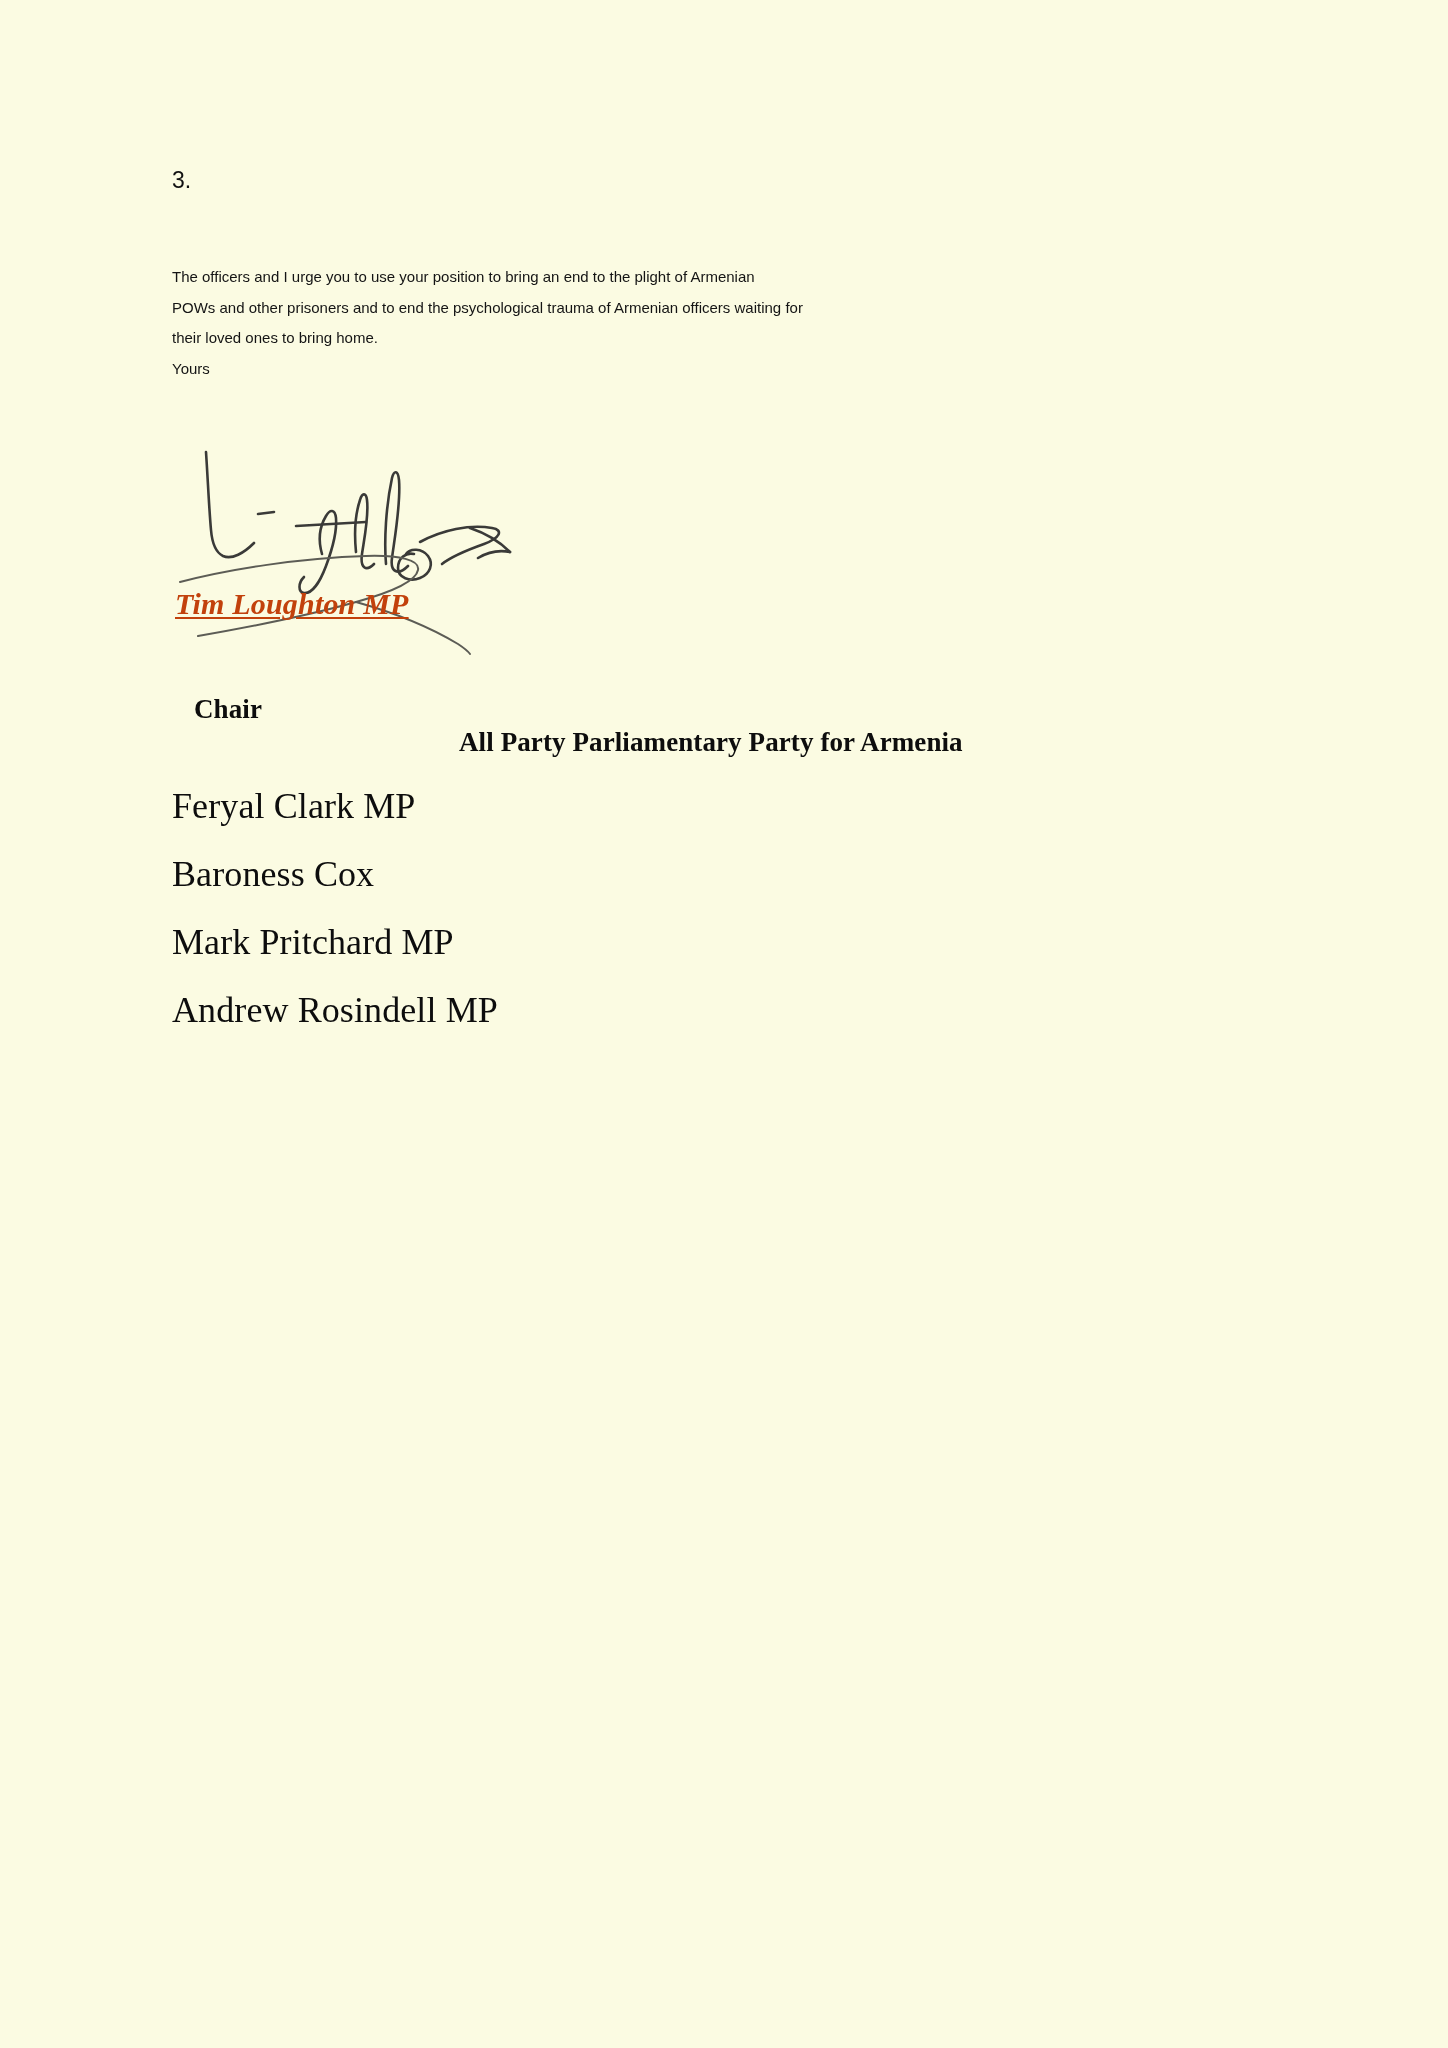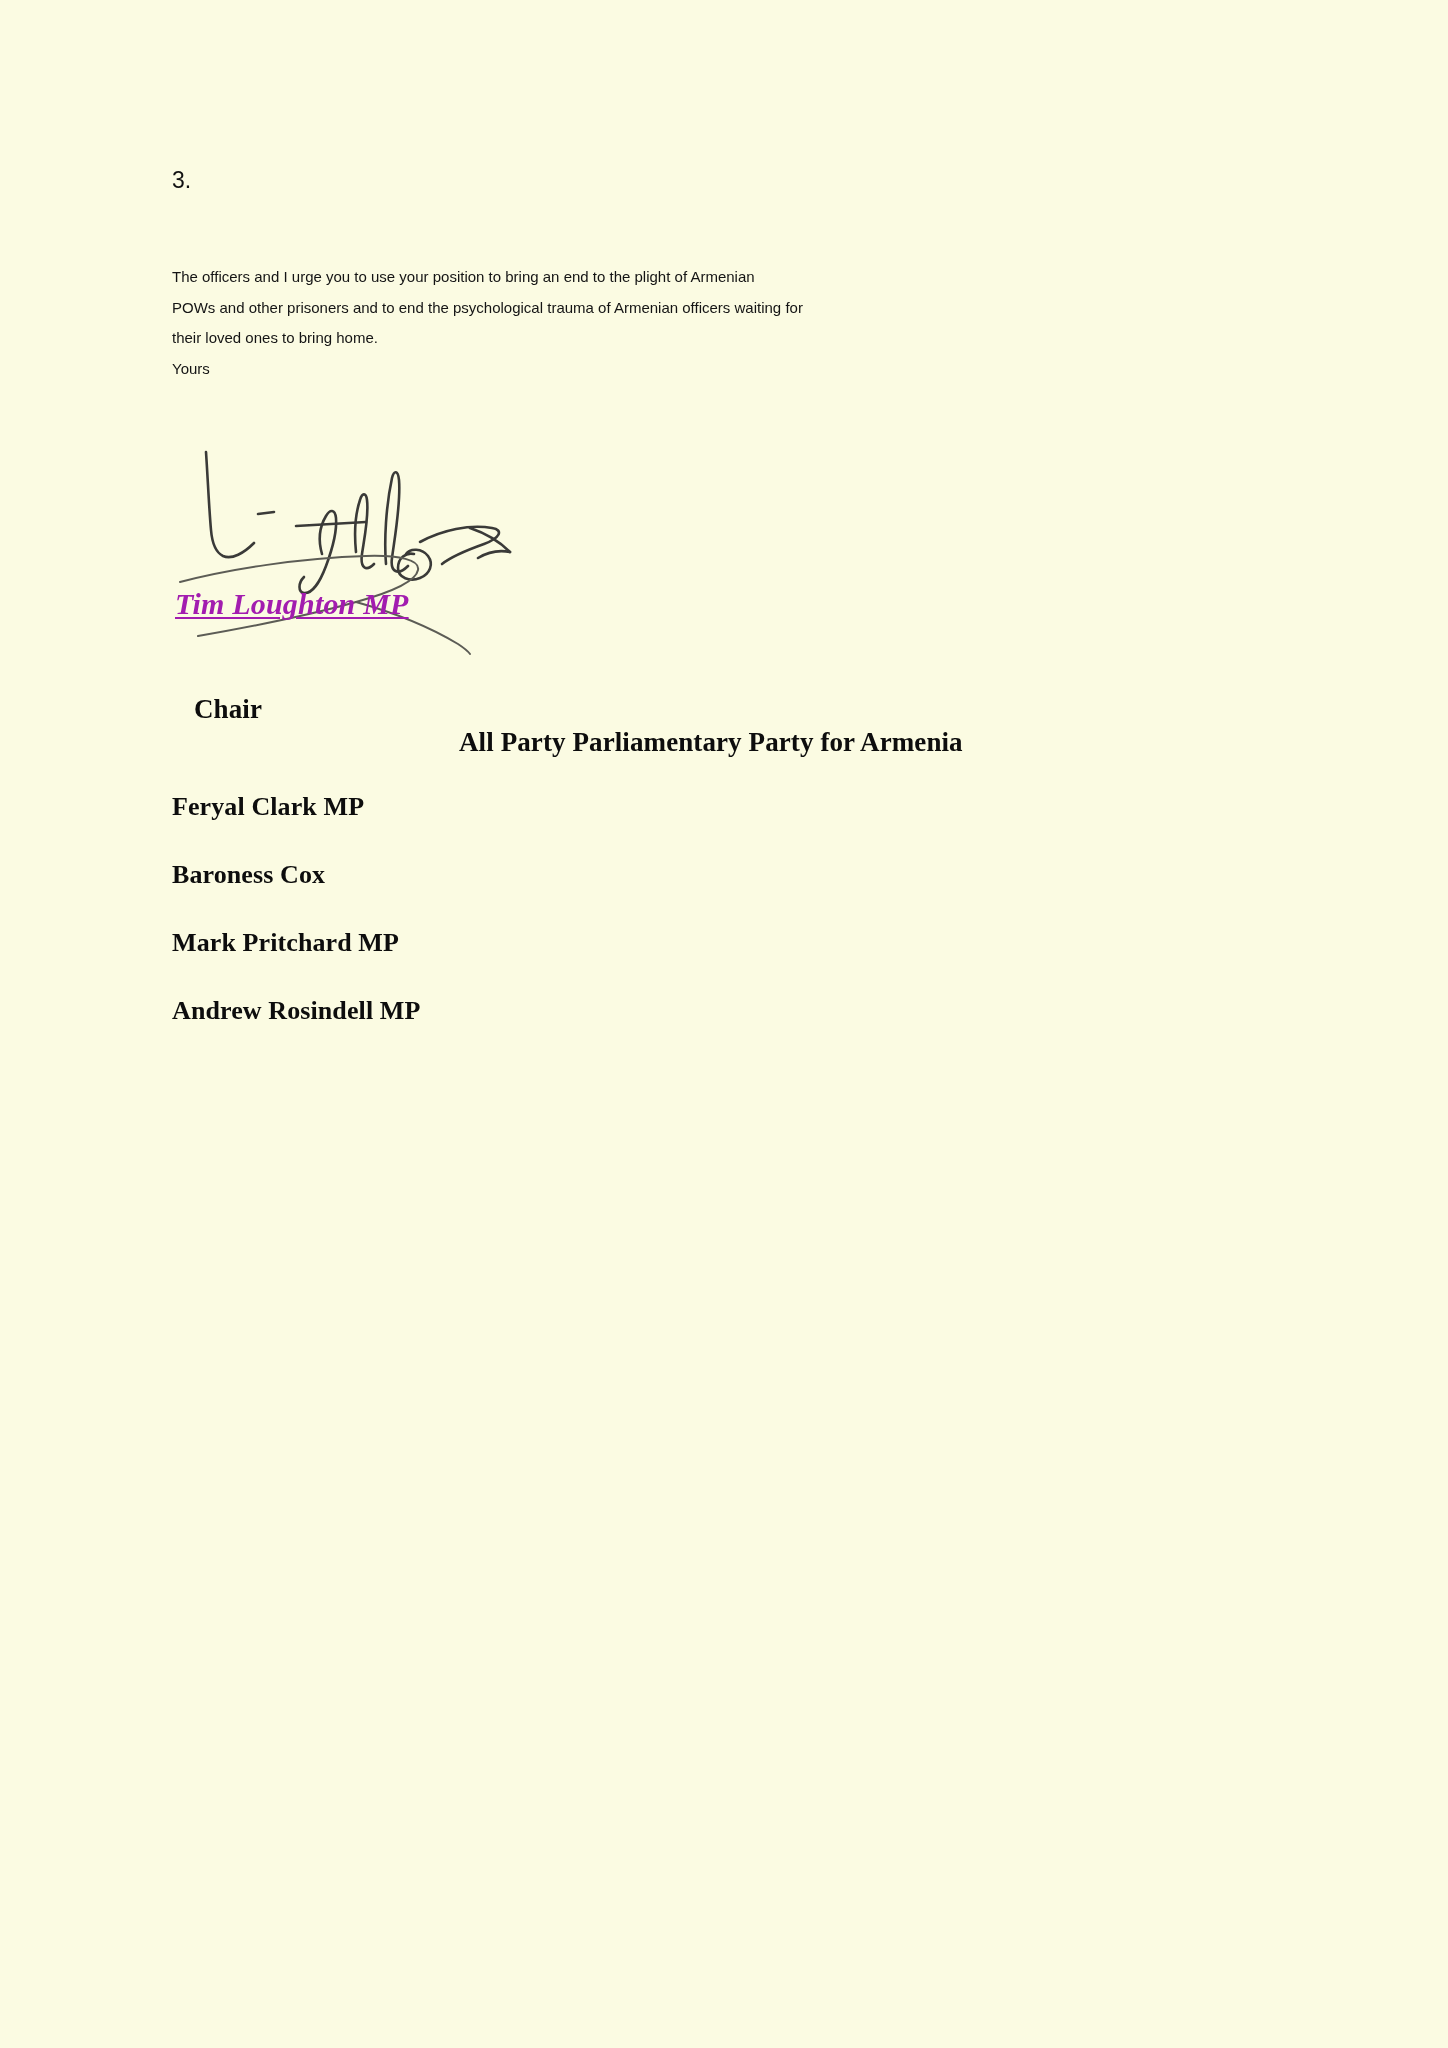--- a/index.html
+++ b/index.html
@@ -98,22 +98,22 @@
     color: #0d0d0d;
     white-space: pre;
     letter-spacing: 0.1px;
     margin-left: 22px;
   }
   #role-chair      { left: 172px; top: 694px; }
   #group-name      { left: 437px; top: 727px; }
   #signatory-list  { position: absolute; left: 172px; top: 793px; }
   #signatory-list .signatory {
     font-family: "Liberation Serif", serif;
-    font-weight: bold;
-    font-size: 26px;
+    font-weight: normal;
+    font-size: 36px;
     color: #0d0d0d;
     white-space: pre;
     letter-spacing: 0.1px;
     margin-bottom: 41px;
     line-height: 27px;
   }
   #signatory-list .signatory:last-child { margin-bottom: 16px; }
 </style>
 </head>
 <body>
@@ -148,21 +148,21 @@
 
       <path class="ink" d="M250 112 C 272 100, 300 94, 322 98 C 334 100, 330 108, 314 114 C 300 119, 282 126, 272 134"></path>
       <path class="ink" d="M300 98 C 318 104, 330 112, 340 122"></path>
       <path class="ink" d="M340 122 C 330 120, 318 122, 308 128"></path>
 
       <path class="ink-thin" d="M10 152 C 60 139, 130 128, 196 126 C 230 125, 250 130, 248 140 C 246 151, 222 162, 186 172 C 140 185, 74 198, 28 206"></path>
       <path class="ink-thin" d="M186 172 C 222 182, 258 196, 288 214 C 294 218, 298 221, 300 224"></path>
     </svg>
   </div>
 
-  <div id="signer-name" style="color: #a21caf;">Tim Loughton MP</div>
+  <div id="signer-name" style="color: #c2410c;">Tim Loughton MP</div>
 
   <div id="role-chair" class="serif-bold">Chair</div>
 
   <div id="group-name" class="serif-bold">All Party Parliamentary Party for Armenia</div>
 
   <div id="signatory-list">
     <div class="signatory">Feryal Clark MP</div>
     <div class="signatory">Baroness Cox</div>
     <div class="signatory">Mark Pritchard MP</div>
     <div class="signatory">Andrew Rosindell MP</div>

